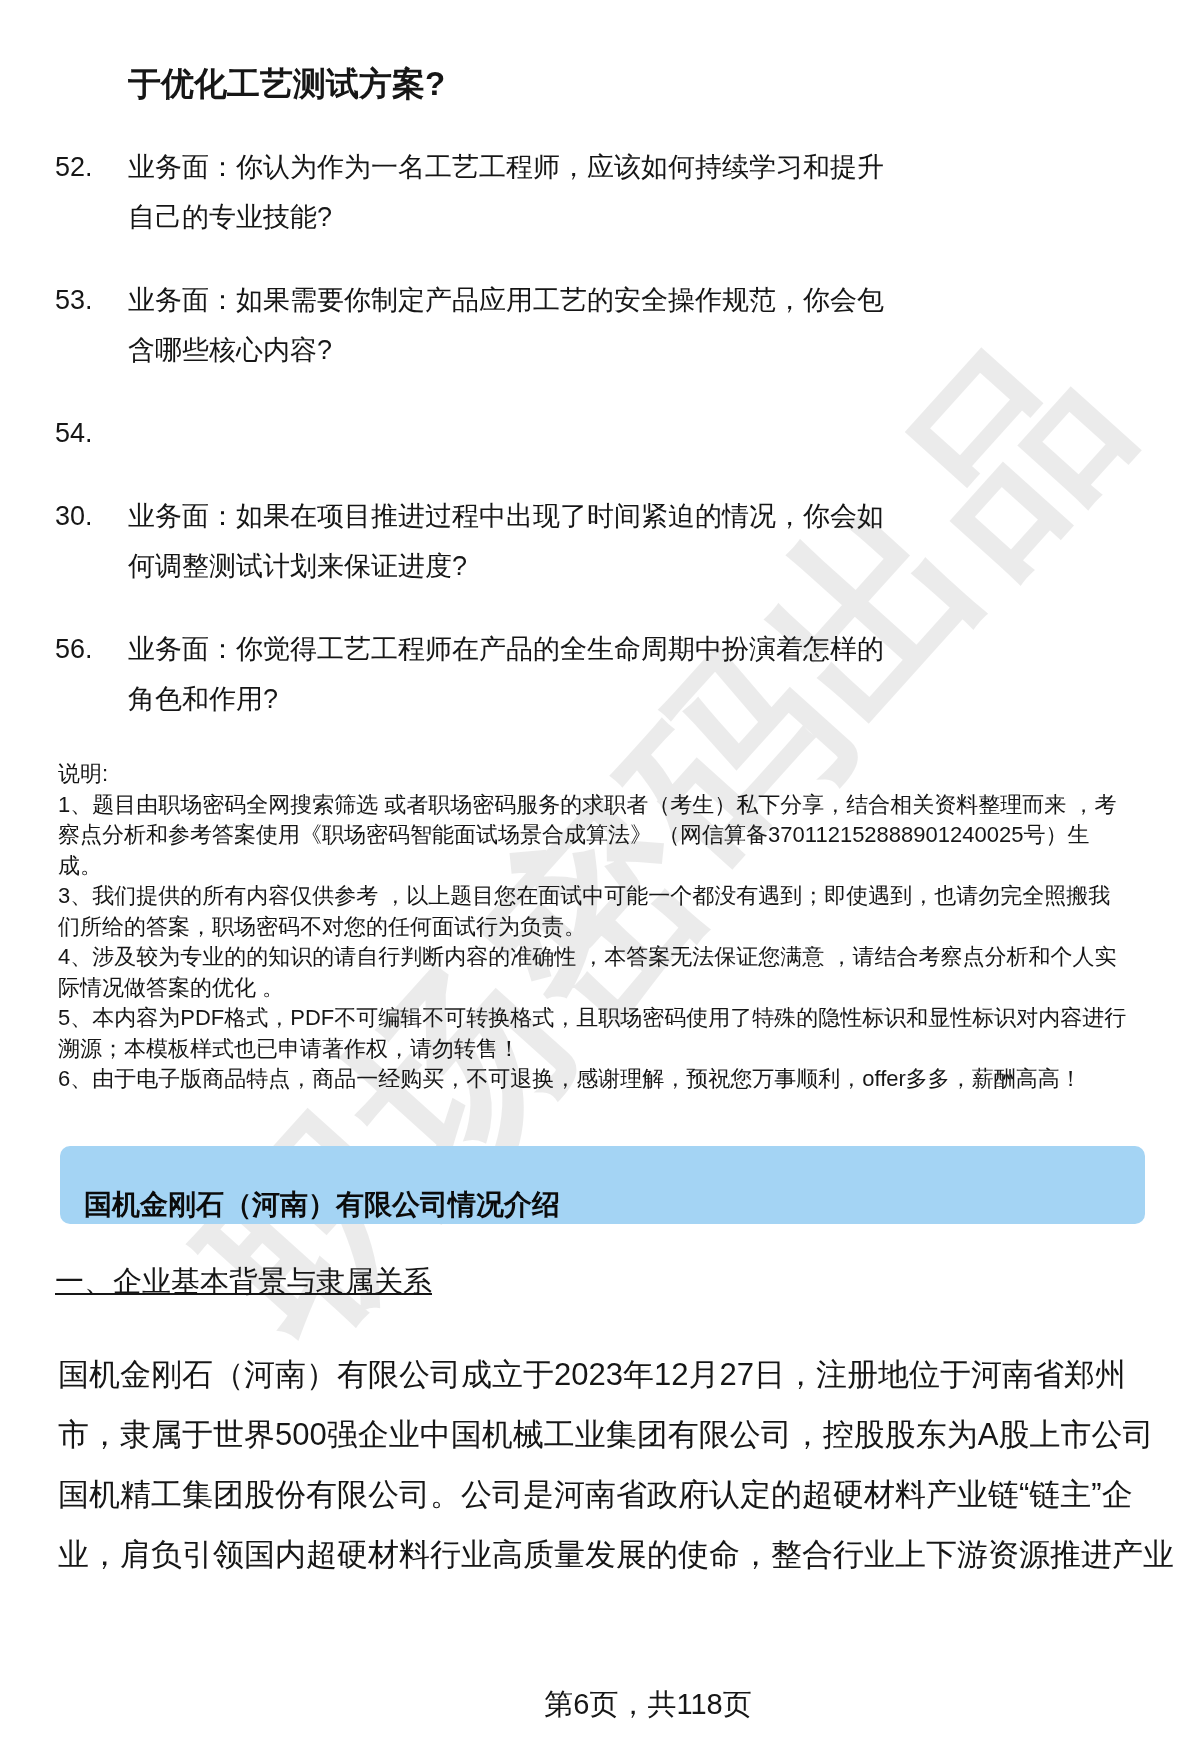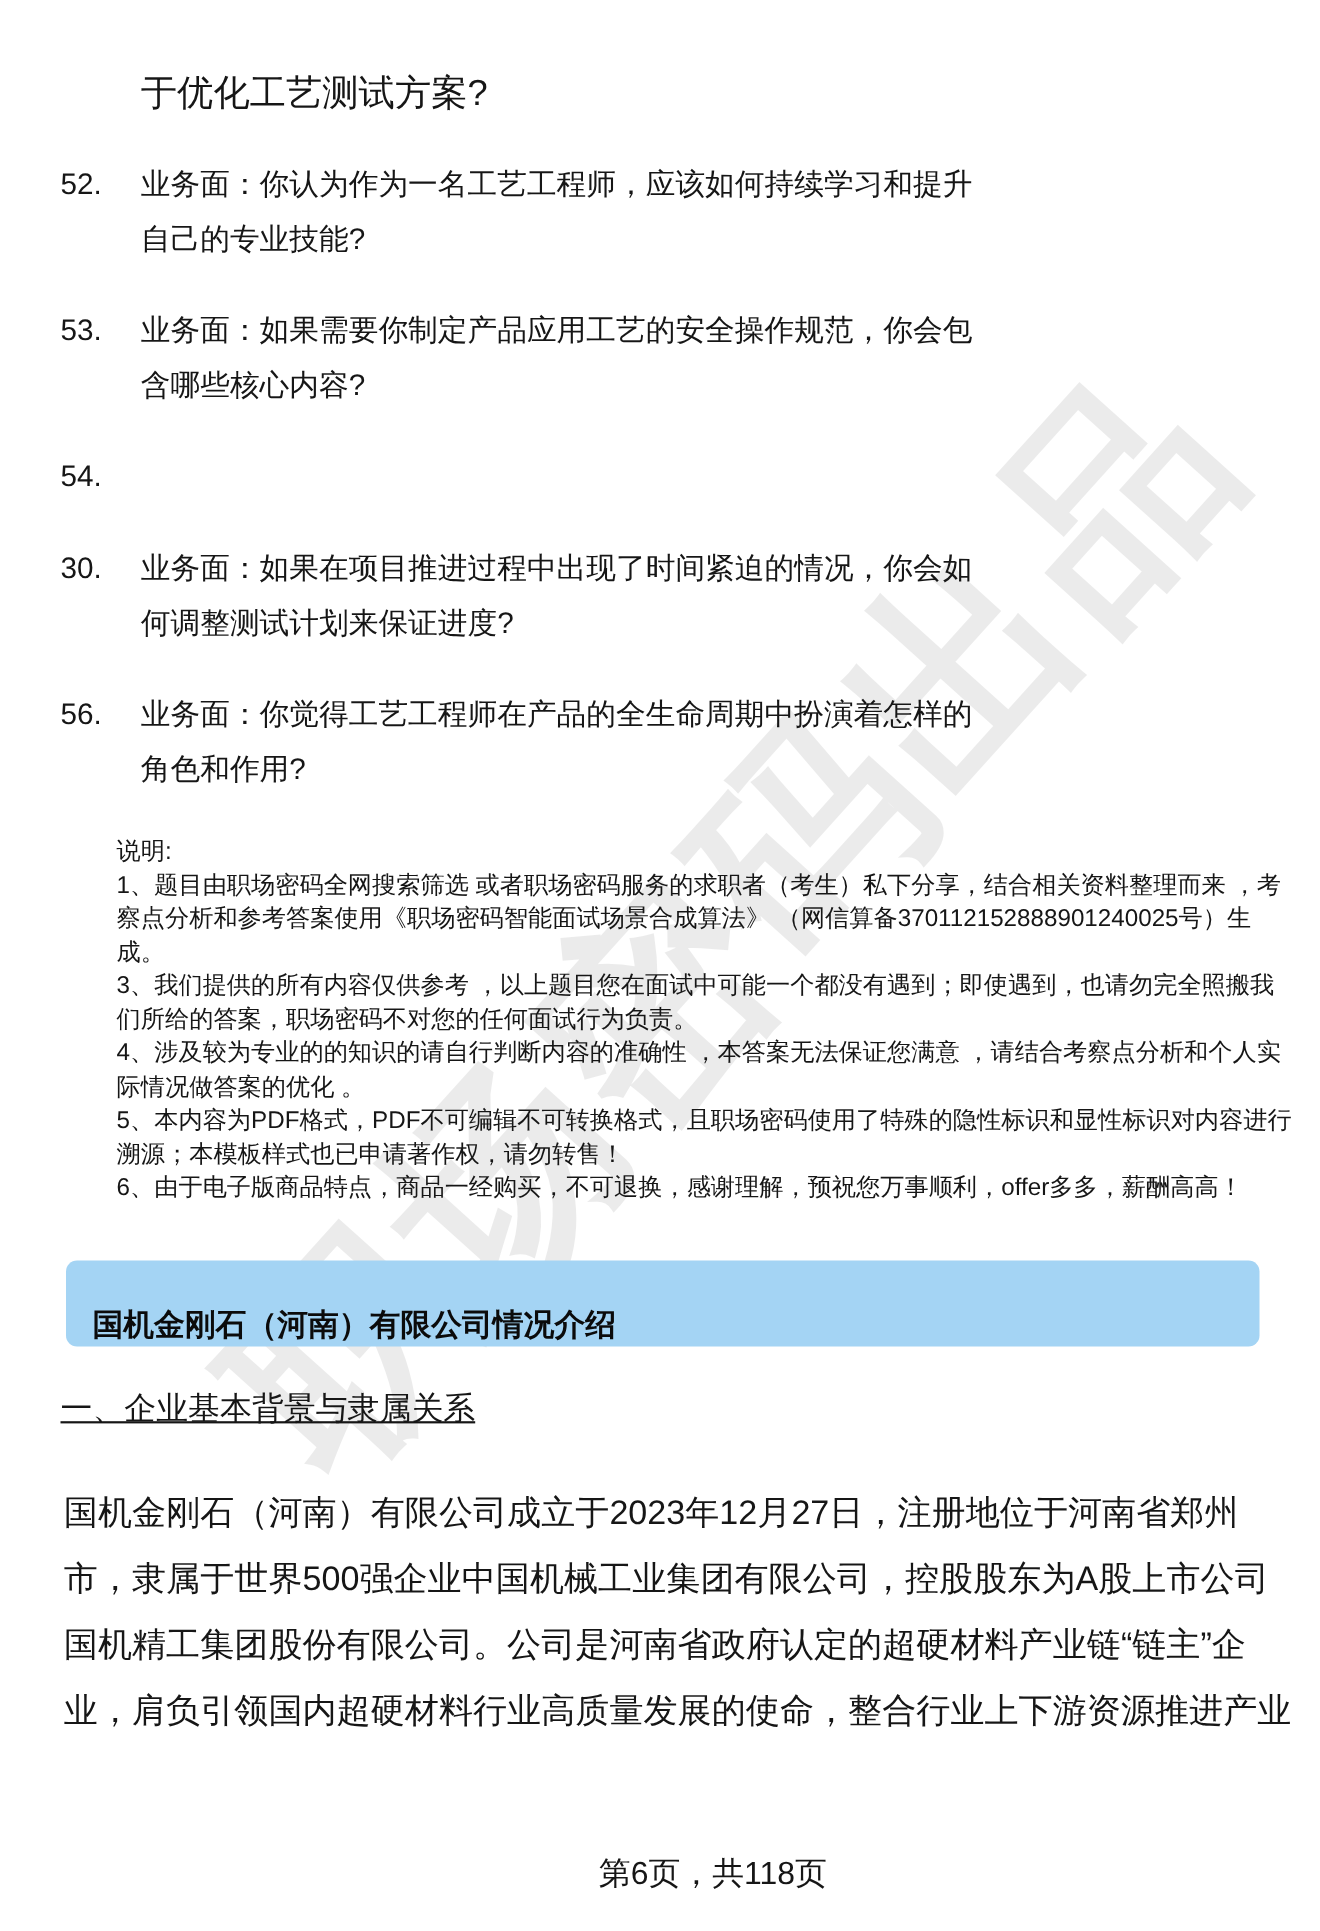--- a/index.html
+++ b/index.html
@@ -14,34 +14,34 @@
   .watermark{
     position:absolute;left:150px;top:1210px;z-index:0;
     font-size:200px;font-weight:700;letter-spacing:8px;
     color:#000;opacity:0.075;white-space:nowrap;
     transform-origin:0 0;transform:rotate(-48deg);
     user-select:none;
   }
   .content{position:relative;z-index:1;}
   .cont-line{
     margin:59px 0 0 128px;
-    font-size:33px;line-height:50px;white-space:pre;
+    font-size:33px;line-height:50px;white-space:pre;font-weight:bold;
   }
   .q-block{
     display:flex;
     margin:33px 0 0 55px;
     font-size:27px;line-height:50px;
   }
   .q-num{width:73px;flex:none;}
   .q-text{white-space:pre;}
   .notes{
     margin:35px 0 0 58px;
     font-size:22px;line-height:30.5px;
   }
-  .notes div{white-space:pre;margin-left:48px;}
+  .notes div{white-space:pre;}
   .company-header{
     margin:51px 0 0 60px;
     width:1085px;height:78px;box-sizing:border-box;
     background:#a4d4f4;border-radius:10px;
     display:flex;align-items:flex-end;padding-left:24px;
     font-size:28px;font-weight:700;color:#0b0b0b;
   }
   .section-heading{
     margin:37px 0 0 55px;
     font-size:29px;line-height:40px;text-decoration:underline;

